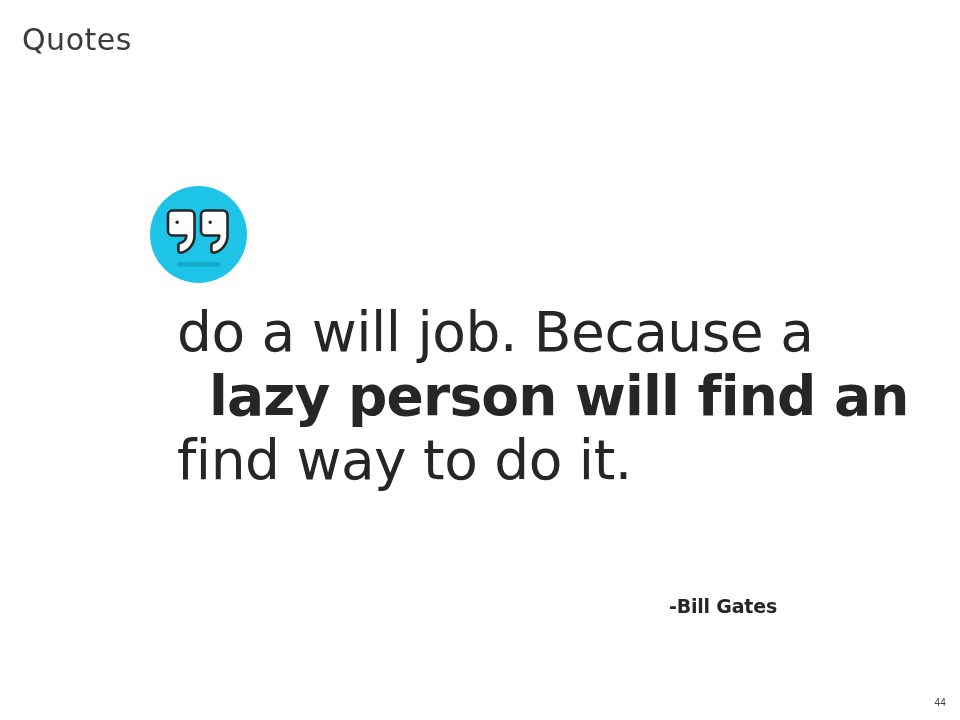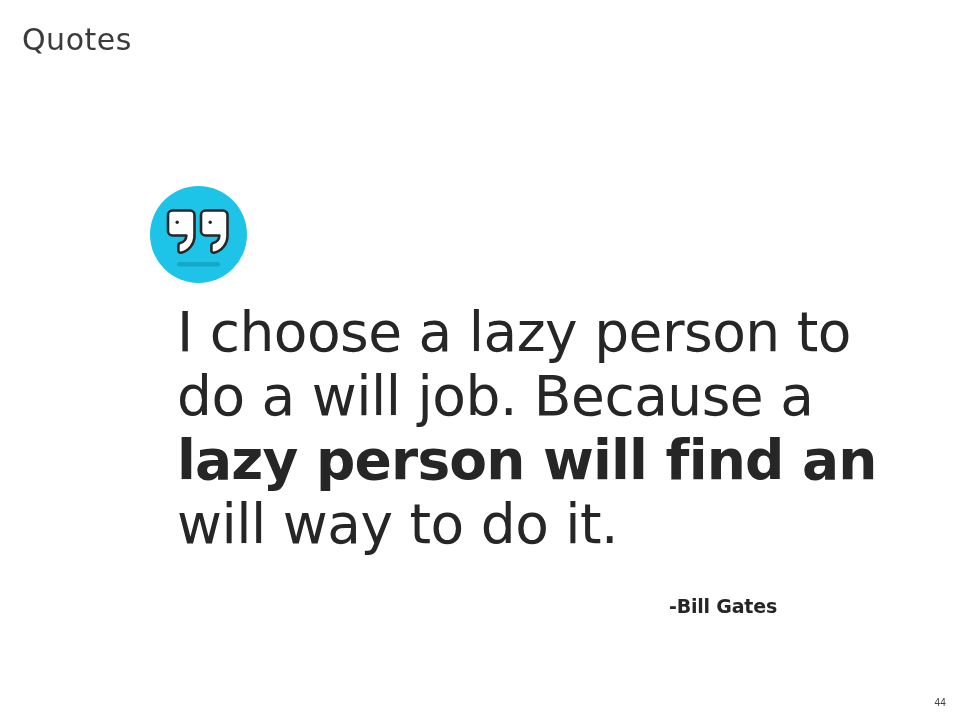--- a/index.html
+++ b/index.html
@@ -61,20 +61,21 @@
     line-height: 64px;
     font-weight: 400;
     color: #262626;
     letter-spacing: -0.5px;
     white-space: nowrap;
     margin: 0;
   }
   .quote-line.is-bold {
     font-weight: 700;
     letter-spacing: -0.8px;
+    margin-left: 32px;
   }
 
   
   .quote-attribution {
     position: absolute;
     left: 669px;
     top: 547px;
     font-family: "DejaVu Sans", sans-serif;
     font-size: 19px;
     font-weight: 700;
@@ -112,23 +113,22 @@
         <path d="M55.5 24.5 h17.5 a4.5 4.5 0 0 1 4.5 4.5 v20.5 a17.5 17.5 0 0 1 -13.5 17.2 a2.2 2.2 0 0 1 -2.6 -2.1 v-5.4 a2.2 2.2 0 0 1 1.7 -2.1 a8.4 8.4 0 0 0 6.3 -7.6 h-13.9 a4.5 4.5 0 0 1 -4.5 -4.5 v-16 a4.5 4.5 0 0 1 4.5 -4.5 z"></path>
       </g>
       <g fill="#262626">
         <circle cx="27.2" cy="36.2" r="1.7"></circle>
         <circle cx="60.2" cy="36.2" r="1.7"></circle>
       </g>
     </svg>
   </div>
 
   <div class="quote-block">
-    <div class="quote-line">I choose a lazy person to</div>
     <div class="quote-line">do a will job. Because a</div>
     <div class="quote-line is-bold">lazy person will find an</div>
-    <div class="quote-line">will way to do it.</div>
+    <div class="quote-line">find way to do it.</div>
   </div>
 
   <div class="quote-attribution">-Bill Gates</div>
 
   <div class="page-number">44</div>
 
 </div>
 
 </body></html>

